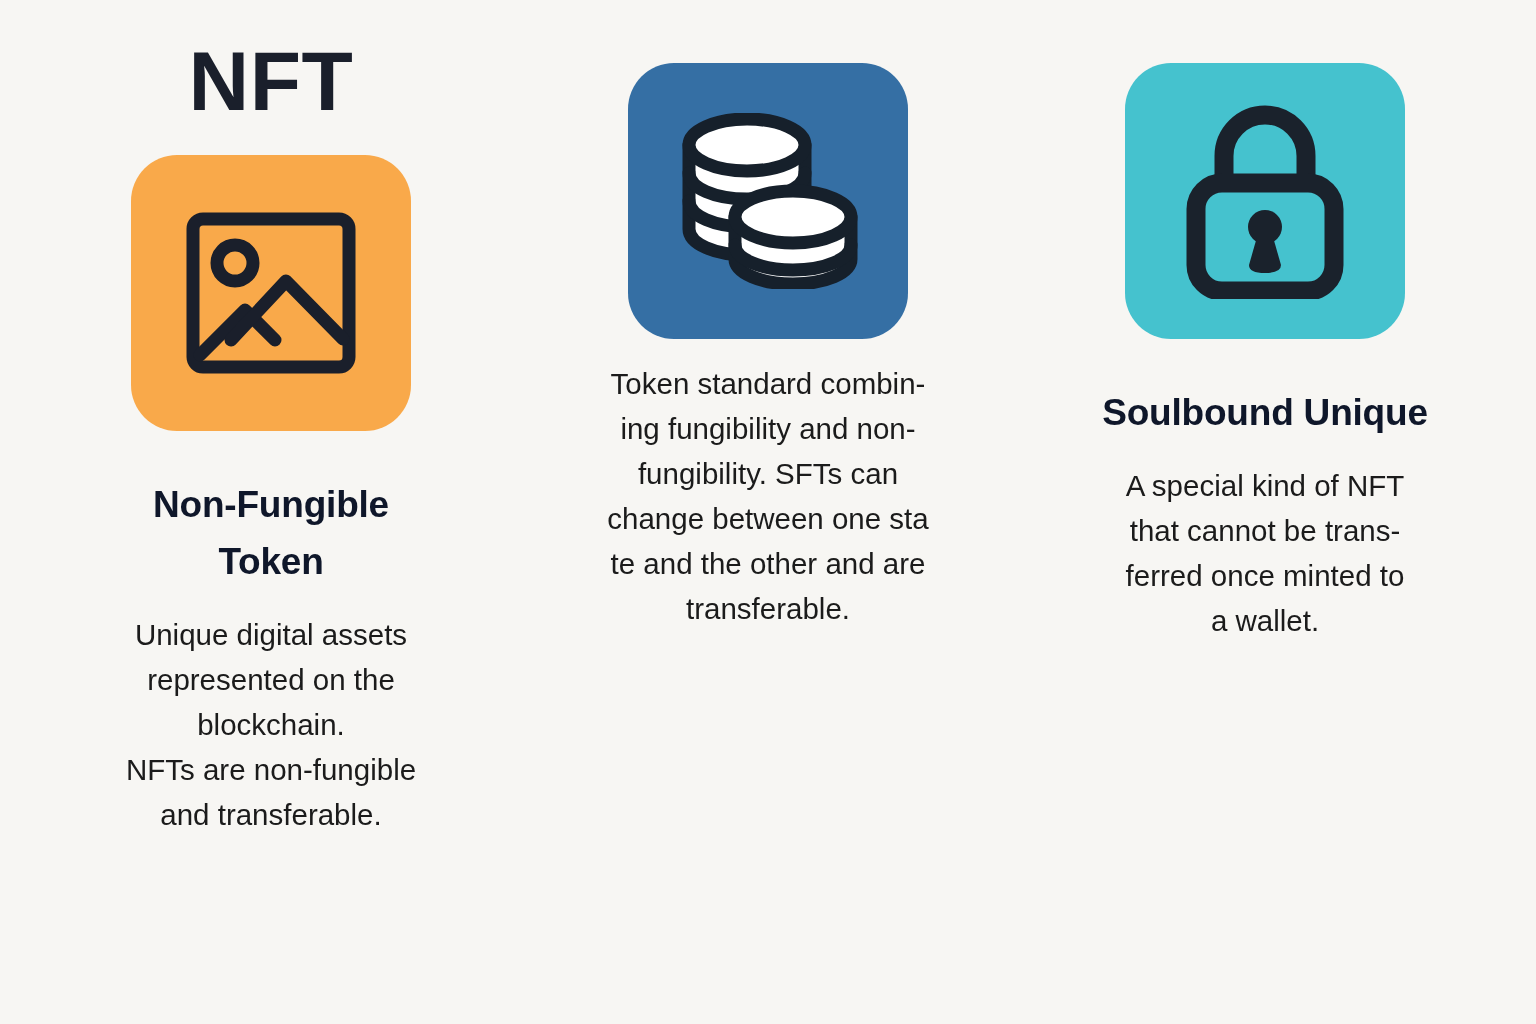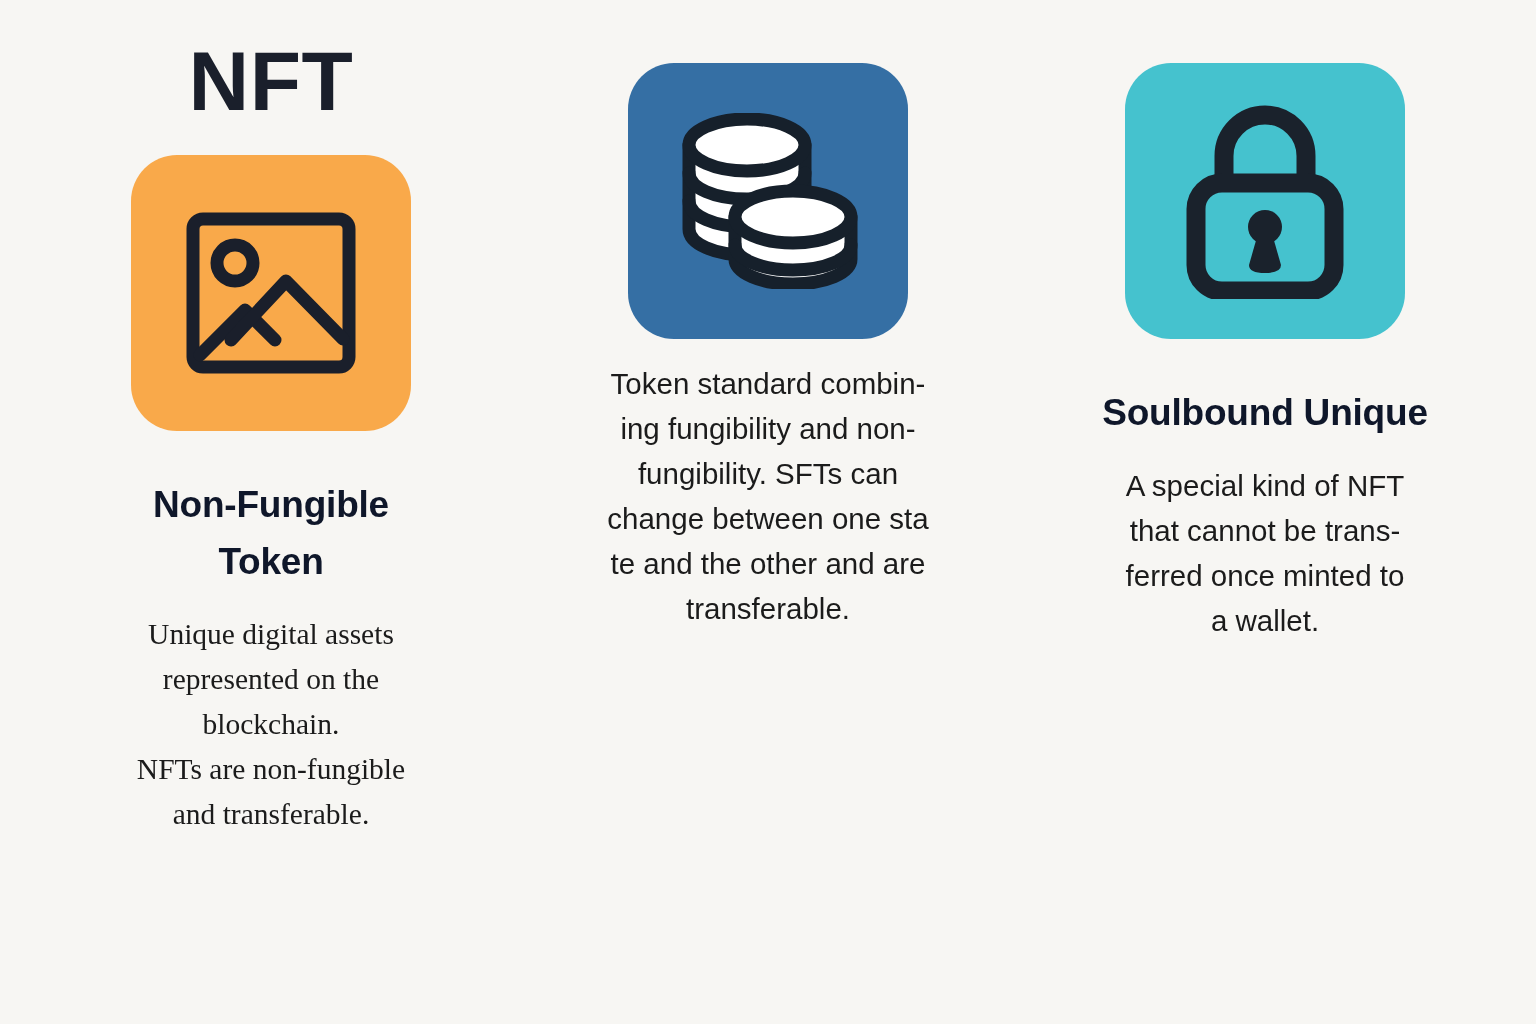--- a/index.html
+++ b/index.html
@@ -83,21 +83,21 @@
   
   .card-body {
     font-size: 29.5px;
     font-weight: normal;
     line-height: 45px;
     color: #1B1B1B;
     margin-top: 22px;
     white-space: pre-line;
   }
 
-  .c1 .card-body { max-width: 380px; font-family: Liberation Serif, serif; }
+  .c1 .card-body { max-width: 380px; }
   .c2 .card-body { max-width: 412px; }
   .c3 .card-body { max-width: 372px; }
 </style>
 </head>
 <body style="background: rgb(247, 246, 243);">
 
 <div class="board">
   <div class="columns">
 
     <div class="card c1">

